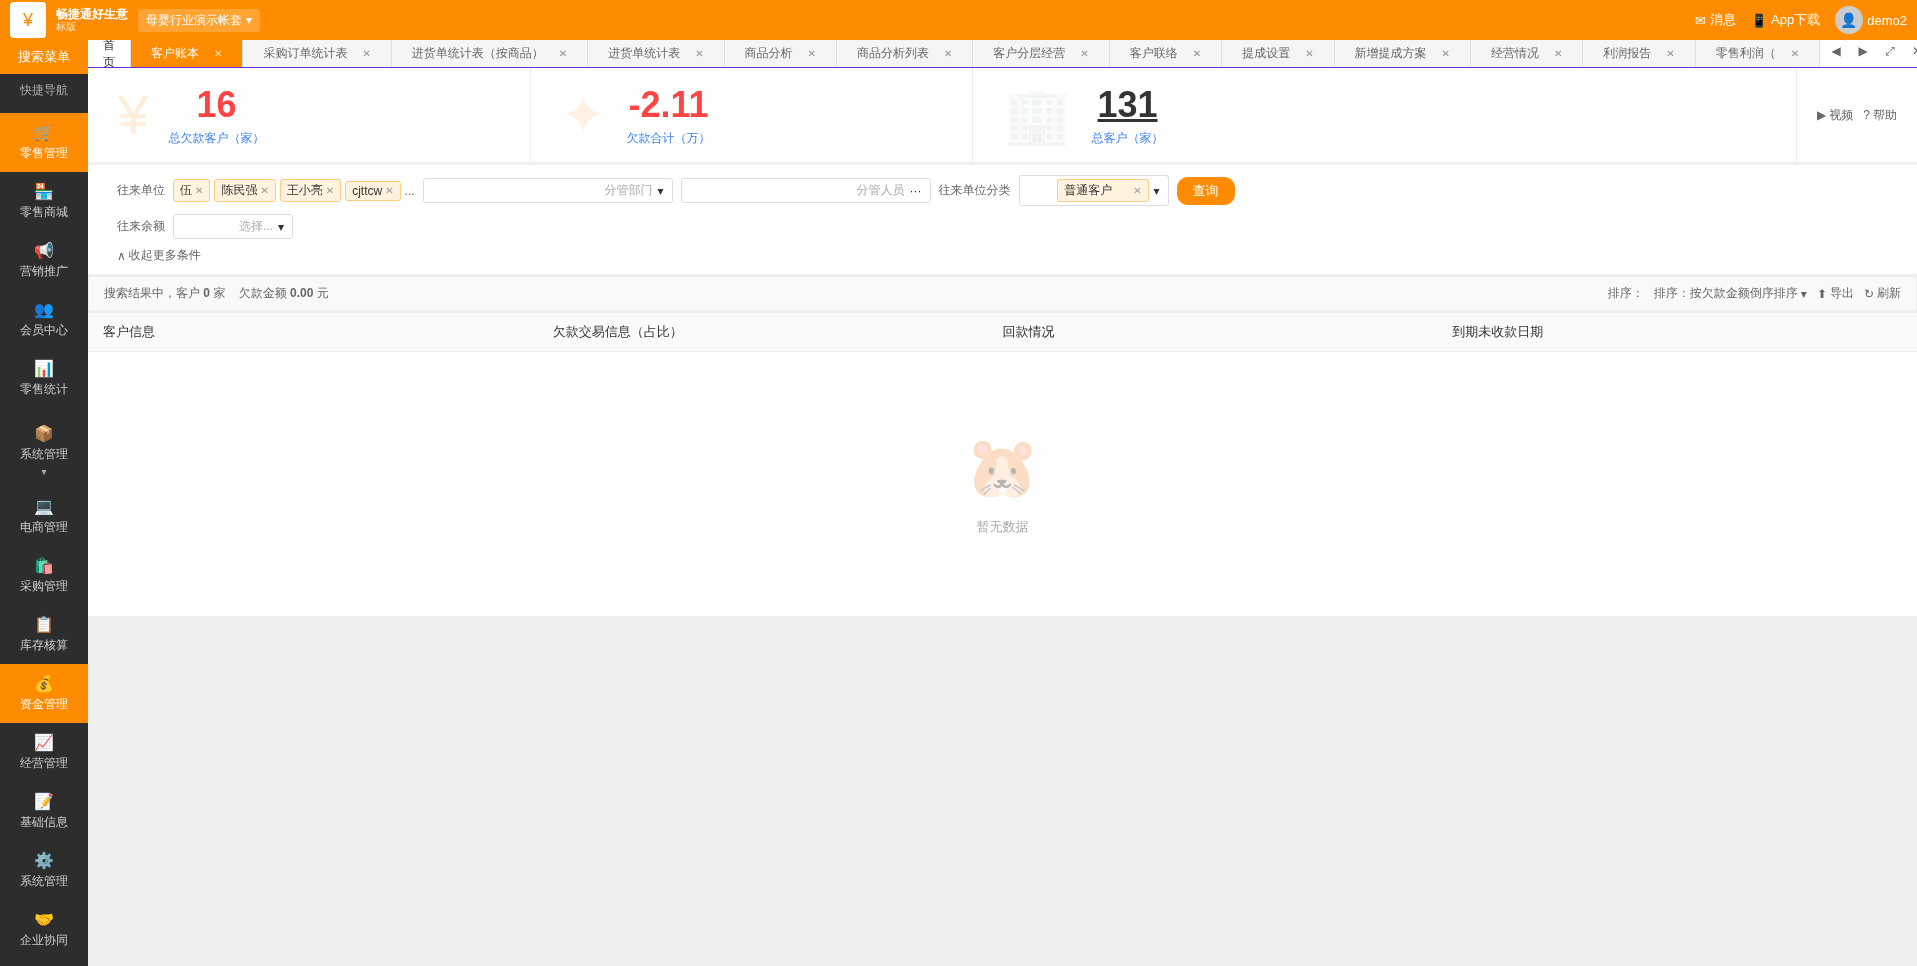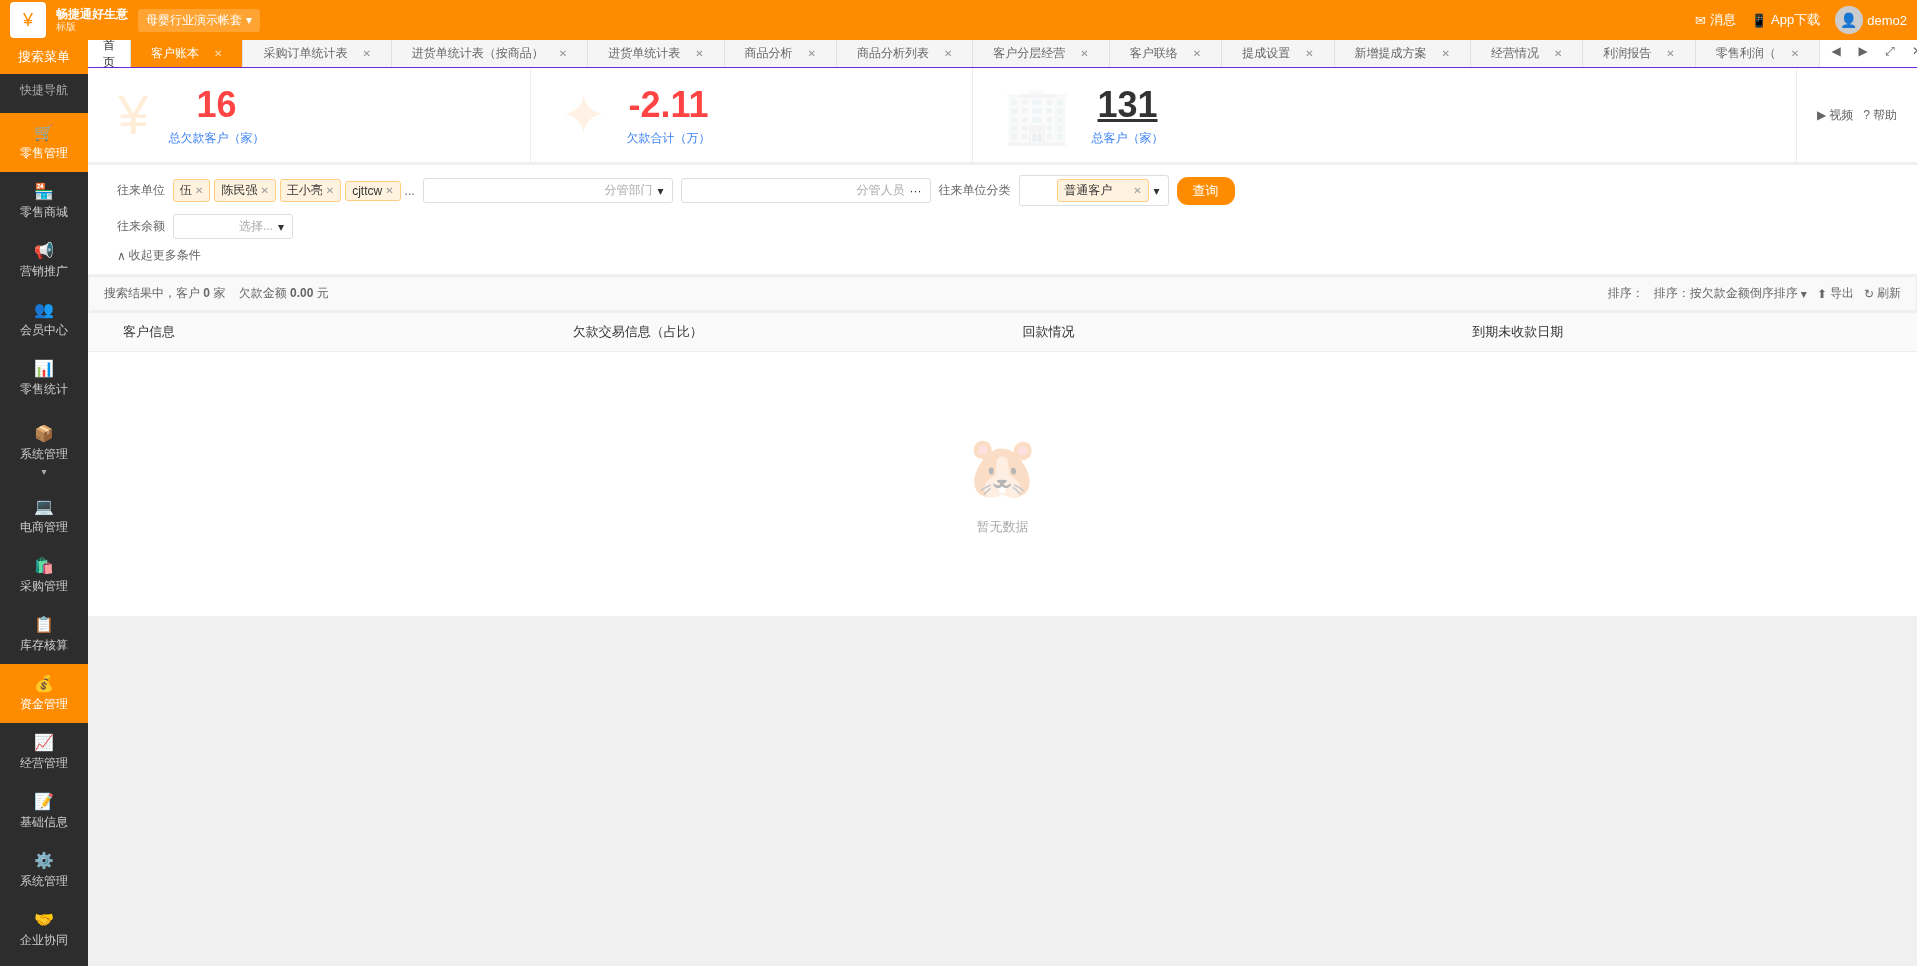--- a/index.html
+++ b/index.html
@@ -65,21 +65,21 @@
 
     
     .results-bar { background: #f9f9f9; border: 1px solid #eee; padding: 8px 15px; display: flex; align-items: center; justify-content: space-between; margin-bottom: 2px; }
     .results-info { font-size: 12px; color: #666; display: flex; gap: 15px; }
     .results-actions { display: flex; align-items: center; gap: 10px; font-size: 12px; color: #666; }
     .results-action-btn { display: flex; align-items: center; gap: 3px; cursor: pointer; color: #666; }
 
     
     .data-table { background: white; width: 100%; }
     .table-header { display: flex; background: #fafafa; border-bottom: 1px solid #eee; padding: 10px 15px; }
-    .table-header-cell { font-size: 13px; color: #333; font-weight: 500; margin-left: 20px; }
+    .table-header-cell { font-size: 13px; color: #333; font-weight: 500; }
     .col-customer { flex: 2; }
     .col-debt { flex: 2; }
     .col-repayment { flex: 2; }
     .col-date { flex: 2; }
 
     
     .empty-state { display: flex; flex-direction: column; align-items: center; justify-content: center; padding: 80px 20px; color: #aaa; font-size: 13px; gap: 15px; }
 
     
     .tag-selected { background: #fff3e0; border-color: #ffcc80; }

